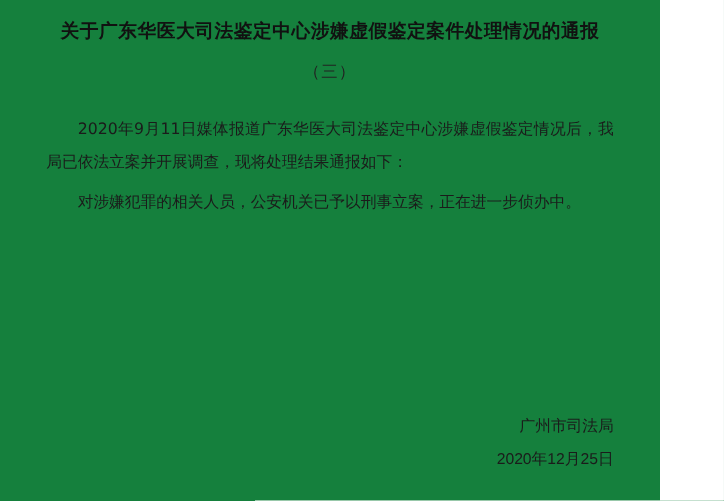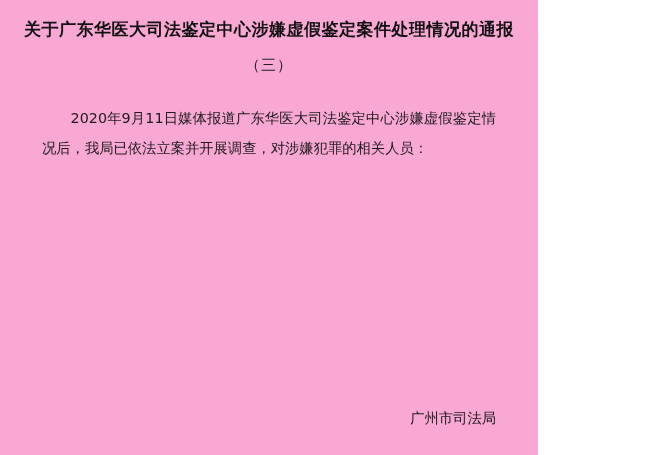--- a/index.html
+++ b/index.html
@@ -9,24 +9,24 @@
   }
   body {
     width: 658px;
     height: 455px;
     font-family: "Liberation Serif", "DejaVu Serif", serif;
     color: #1a1a1a;
     overflow: hidden;
   }
   .page {
     position: relative;
-    width: 538px;
+    width: 600px;
     height: 455px;
     box-sizing: border-box;
-    background: #f9a8d4;
+    background: #15803d;
     padding: 0;
   }
   .doc-title {
     text-align: center;
     font-size: 17px;
     font-weight: bold;
     letter-spacing: 0.5px;
     color: #111111;
     margin: 0;
     padding-top: 18px;
@@ -73,20 +73,22 @@
 </head>
 <body>
 
 <div class="page">
 
   <h1 class="doc-title">关于广东华医大司法鉴定中心涉嫌虚假鉴定案件处理情况的通报</h1>
 
   <div class="doc-subtitle">（三）</div>
 
   <div class="body-wrap">
-    <p class="para">2020年9月11日媒体报道广东华医大司法鉴定中心涉嫌虚假鉴定情况后，我局已依法立案并开展调查，对涉嫌犯罪的相关人员：</p>
+    <p class="para">2020年9月11日媒体报道广东华医大司法鉴定中心涉嫌虚假鉴定情况后，我局已依法立案并开展调查，现将处理结果通报如下：</p>
+    <p class="para">对涉嫌犯罪的相关人员，公安机关已予以刑事立案，正在进一步侦办中。</p>
   </div>
 
   <div class="signature-block">
     <div class="sig-line">广州市司法局</div>
+    <div class="sig-line">2020年12月25日</div>
   </div>
 
 </div>
 
 </body></html>

